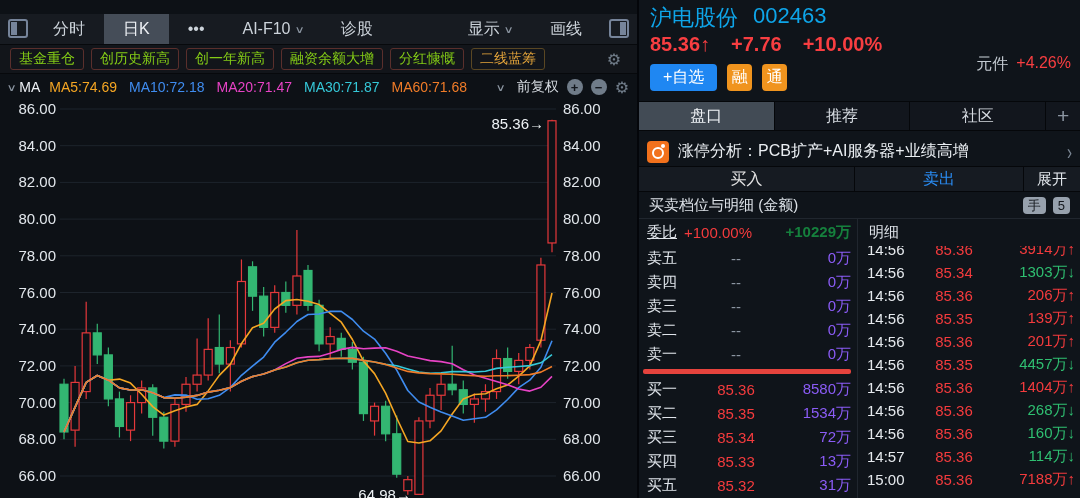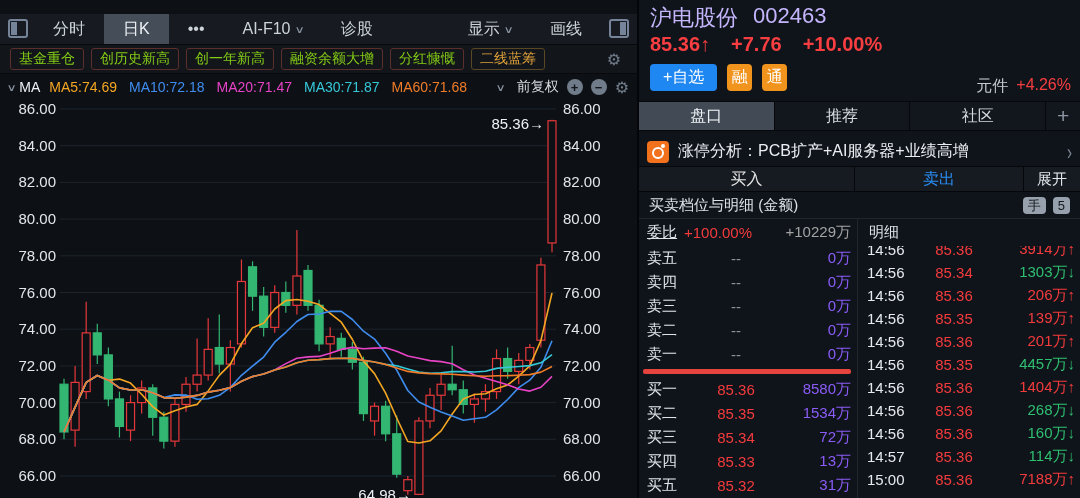--- a/index.html
+++ b/index.html
@@ -40,26 +40,26 @@
   .ma-right { margin-left:auto; display:flex; align-items:center; gap:8px; color:#d7dce2; }
   .circ-icon {
     width:16px; height:16px; border-radius:50%; background:#707c89; color:#12161c;
     display:flex; align-items:center; justify-content:center; font-size:13px; font-weight:bold; line-height:1;
   }
   .gear { color:#707c89; font-size:16px; }
   .chart { position:relative; width:637px; height:412px; }
   .chart svg { position:absolute; left:0; top:0; }
   
   .right { position:absolute; left:637px; top:0; width:443px; height:498px; background:#0f141a; border-left:2px solid #04060a; }
-  .title-row { position:absolute; left:11px; top:3px; font-size:22px; color:#c4b5fd; display:flex; gap:15px; }
+  .title-row { position:absolute; left:11px; top:3px; font-size:22px; color:#0ea5e9; display:flex; gap:15px; }
   .price-row { position:absolute; left:11px; top:33px; font-size:20px; font-weight:bold; color:#f83e41; display:flex; gap:21px; align-items:baseline; }
   .btn-row { position:absolute; left:11px; top:64px; display:flex; gap:10px; align-items:center; }
   .add-watch { background:#1f87f2; color:#fff; font-size:16px; border-radius:4px; padding:3px 13px; }
   .obadge { background:#f0941e; color:#fff; font-size:16px; border-radius:4px; width:25px; text-align:center; padding:3px 0; }
-  .sector { position:absolute; right:9px; top:76px; font-size:16px; display:flex; gap:8px; }
+  .sector { position:absolute; right:9px; top:54px; font-size:16px; display:flex; gap:8px; }
   .sector-name { color:#c3cad1; }
   .sector-chg { color:#f83e41; }
   .panel-tabs { position:absolute; left:0; top:101px; width:100%; height:30px; display:flex; background:#10151c; border-top:1px solid #05070a; border-bottom:1px solid #05070a; }
   .ptab { flex:1; display:flex; align-items:center; justify-content:center; font-size:16px; color:#d6dbe1; border-right:1px solid #05070a; background:#12161d; }
   .ptab.selected { background:#424b55; color:#eef1f5; }
   .ptab.plus { flex:0 0 34px; font-size:21px; color:#8b95a1; border-right:none; }
   .analysis-row { position:absolute; left:0; top:132px; width:100%; height:39px; display:flex; align-items:center; padding:0 8px; }
   .an-icon { position:relative; width:22px; height:22px; background:#f2711c; border-radius:4px; flex:0 0 22px; }
   .an-icon::after { content:""; position:absolute; left:5px; top:6px; width:8px; height:8px; border:2px solid #fff; border-radius:50%; }
   .an-icon::before { content:""; position:absolute; right:4px; top:3px; width:4px; height:4px; background:#fff; border-radius:50%; }
@@ -71,21 +71,21 @@
   .ttab.sell { flex:1; color:#2a8df5; }
   .ttab.expand { flex:0 0 56px; color:#e2e7ec; border-right:none; font-size:15px; }
   .book-title-row { position:absolute; left:0; top:193px; width:100%; height:25px; display:flex; align-items:center; padding:0 10px; font-size:15px; color:#dce1e7; }
   .btr-badges { margin-left:auto; display:flex; gap:7px; }
   .gbadge { background:#97a1ad; color:#14181d; font-size:13px; border-radius:4px; padding:0 5px; height:17px; line-height:17px; }
   .book-area { position:absolute; left:0; top:218px; width:100%; bottom:0; border-top:1px solid #20262e; font-size:15px; }
   .vdiv { position:absolute; left:218px; top:0; bottom:0; width:1px; background:#20262e; }
   .weibi-row { position:absolute; left:0; top:0; width:218px; height:26px; display:flex; align-items:center; padding:0 6px 0 8px; }
   .weibi-label { color:#dfe4ea;text-decoration:underline; }
   .weibi-pct { color:#f43b3d; margin-left:7px; }
-  .weibi-amt { color:#a3a3a3; margin-left:auto; }
+  .weibi-amt { color:#15803d; margin-left:auto;font-weight:bold; }
   .asks { position:absolute; left:0; top:27px; width:218px; }
   .bids { position:absolute; left:0; top:158px; width:218px; }
   .orow { display:flex; align-items:center; height:24px; padding:0 6px 0 8px; }
   .olabel { width:44px; color:#dfe4ea; }
   .oprice { flex:1; text-align:center; color:#8b95a1; }
   .oprice.red { color:#f43b3d; }
   .oamt { width:70px; text-align:right; color:#8b5cf6; }
   .weibi-bar { position:absolute; left:4px; top:150px; width:208px; height:5px; border-radius:2px; background:#e5433d; }
   .detail-col { position:absolute; left:220px; top:0; right:0; bottom:0; }
   .detail-header { height:26px; display:flex; align-items:center; padding-left:10px; color:#dce1e7; }

